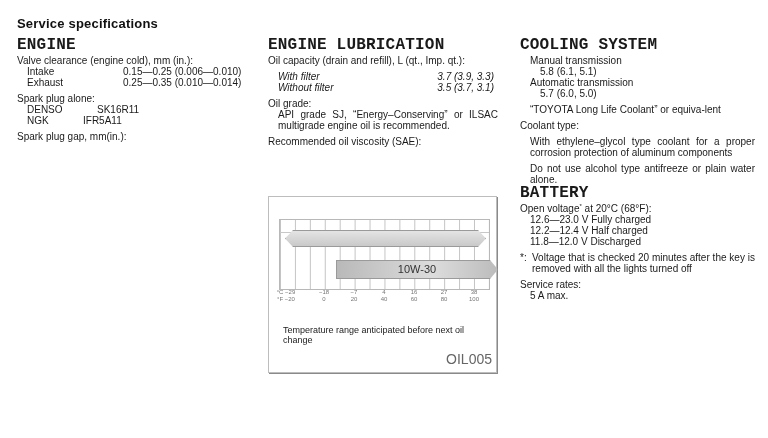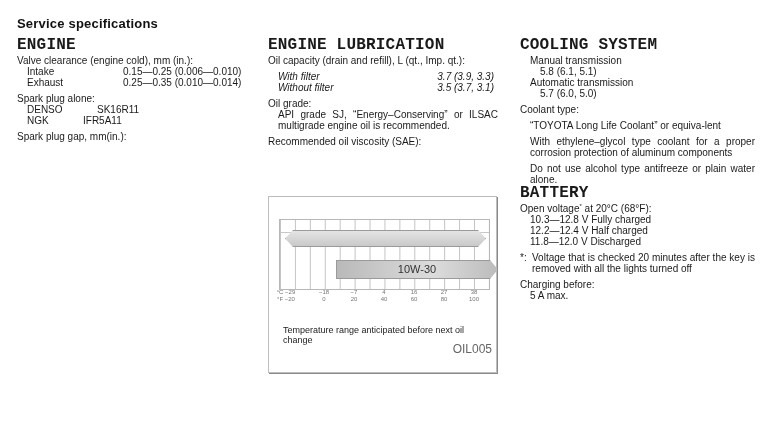--- a/index.html
+++ b/index.html
@@ -37,21 +37,21 @@
   .bar { position: absolute; background: linear-gradient(#e4e4e4, #c9c9c9); border: 1px solid #9a9a9a; }
   .bar-5w { left: 5px; top: 10px; width: 199px; height: 15px; clip-path: polygon(8px 0, calc(100% - 8px) 0, 100% 50%, calc(100% - 8px) 100%, 8px 100%, 0 50%); }
   .bar-10w { left: 44px; top: 40px; width: 160px; height: 17px; background: linear-gradient(to right, #b9b9b9, #dcdcdc 60%, #bcbcbc); clip-path: polygon(0 0, calc(100% - 8px) 0, 100% 50%, calc(100% - 8px) 100%, 0 100%); margin-left: 12px; }
   .bar-label { position: absolute; left: 0; right: 0; text-align: center; }
   .bar-5w .bar-label { font-family: "Liberation Serif", serif; font-size: 12px; top: 19px; color: #222; }
   .bar-10w .bar-label { font-size: 11px; top: 2px; color: #333; }
   .ticks { position: absolute; left: 8px; top: 92px; width: 212px; font-size: 6px; line-height: 7px; color: #777; }
   .tickrow { position: relative; height: 7px; }
   .tick { position: absolute; transform: translateX(-50%); white-space: nowrap; }
   .chart-caption { position: absolute; left: 14px; top: 128px; width: 200px; font-size: 9px; line-height: 10px; color: #222; }
-  .chart-code { position: absolute; right: 4px; bottom: 16px; font-size: 12px; color: #666; }
+  .chart-code { position: absolute; right: 4px; bottom: 5px; font-size: 14px; color: #666; }
   sup { font-size: 6px; vertical-align: top; line-height: 6px; }
 </style>
 </head>
 <body>
 
 <div class="page-title">Service specifications</div>
 
 <div class="col col1">
   <div class="sec-head">ENGINE</div>
   <div class="block">
@@ -136,31 +136,31 @@
 </div>
 
 <div class="col col3">
   <div class="sec-head">COOLING SYSTEM</div>
   <div class="block">
     <div class="ind1">Manual transmission</div>
     <div class="ind2">5.8 (6.1, 5.1)</div>
     <div class="ind1">Automatic transmission</div>
     <div class="ind2">5.7 (6.0, 5.0)</div>
   </div>
+  <div class="block ind1 just">“TOYOTA Long Life Coolant” or equiva-lent</div>
   <div class="block">Coolant type:</div>
-  <div class="block ind1 just">“TOYOTA Long Life Coolant” or equiva-lent</div>
   <div class="block ind1 just">With ethylene–glycol type coolant for a proper corrosion protection of aluminum components</div>
   <div class="ind1 just" style="margin-bottom:3px">Do not use alcohol type antifreeze or plain water alone.</div>
 
   <div class="sec-head">BATTERY</div>
   <div class="block">
     <div><span>Open voltage</span><sup>*</sup><span> at 20°C (68°F):</span></div>
-    <div class="ind1">10.3—12.8 V Fully charged</div>
+    <div class="ind1">12.6—23.0 V Fully charged</div>
     <div class="ind1">12.2—12.4 V Half charged</div>
     <div class="ind1">11.8—12.0 V Discharged</div>
   </div>
   <div class="block" style="display:flex">
     <span style="width:12px;flex:none">*:</span>
     <span class="just">Voltage that is checked 20 minutes after the key is removed with all the lights turned off</span>
   </div>
-  <div>Charging before:</div>
+  <div>Service rates:</div>
   <div class="ind1">5 A max.</div>
 </div>
 
 </body></html>

